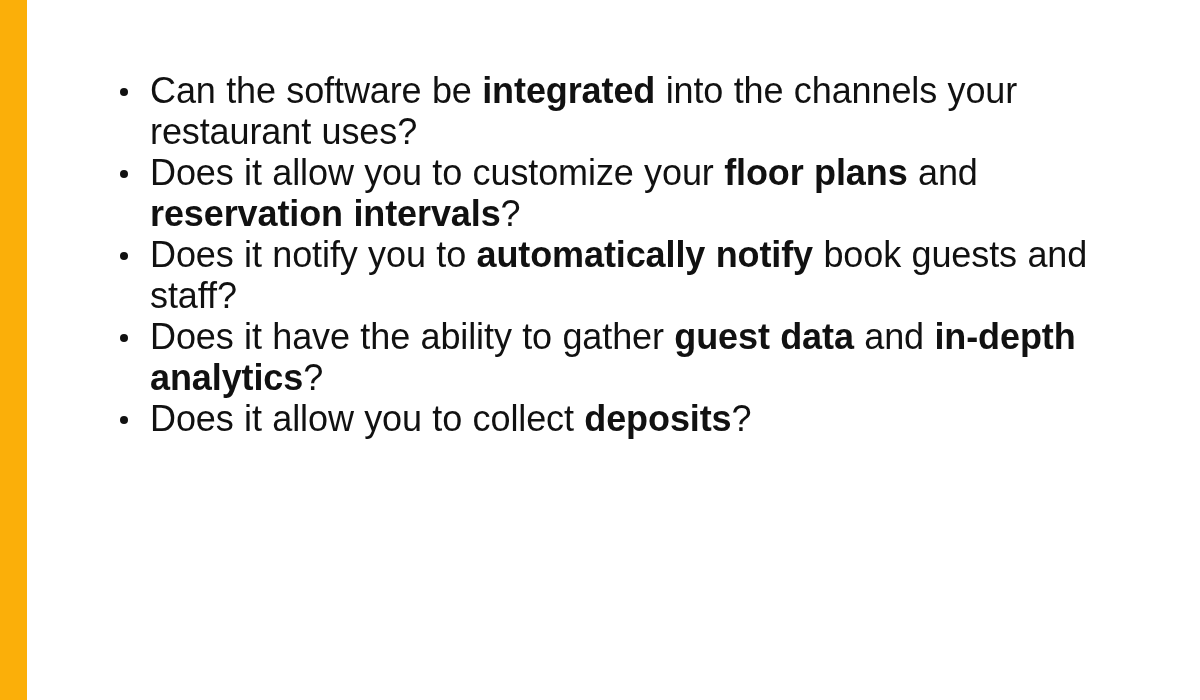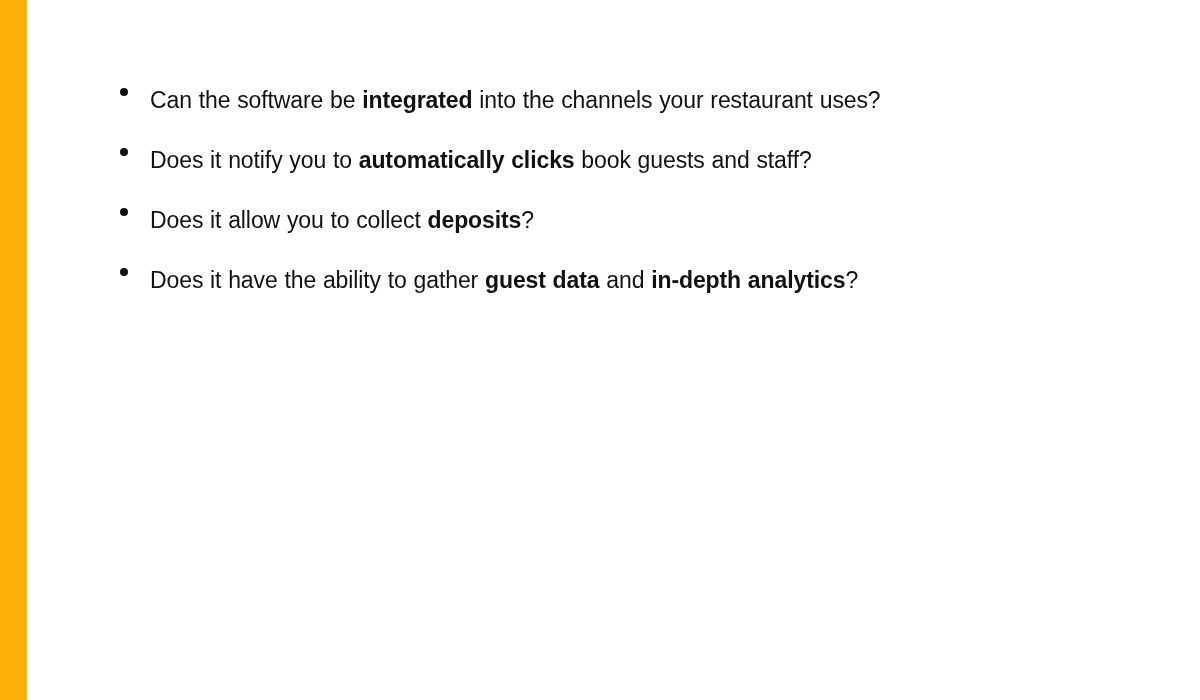--- a/index.html
+++ b/index.html
@@ -36,22 +36,22 @@
   }
   ul.bullet-list {
     list-style: none;
     margin: 0;
     padding: 0;
   }
   li.bullet-item {
     position: relative;
     padding-left: 38px;
     margin: 0 0 0 0;
-    font-size: 23px;
-    line-height: 60px;
+    font-size: 36px;
+    line-height: 41px;
     color: #111111;
     font-weight: 400;
     letter-spacing: -0.1px;
     word-spacing: 0.5px;
   }
   li.bullet-item .dot {
     position: absolute;
     left: 8px;
     top: 18px;
     width: 8px;
@@ -75,26 +75,30 @@
   <div id="accent-bar" style="background: rgb(251, 175, 9); width: 27px;"></div>
 
   <div id="content">
     <ul class="bullet-list">
         <li class="bullet-item">
           <span class="dot"></span>
           <span class="line-text"><span>Can the software be </span><b>integrated</b><span> into the channels your restaurant uses?</span></span>
         </li>
         <li class="bullet-item">
           <span class="dot"></span>
-          <span class="line-text"><span>Does it notify you to </span><b>automatically clicks</b><span> book guests and staff?</span></span>
+          <span class="line-text"><span>Does it allow you to customize your </span><b>floor plans</b><span> and </span><b>reservation intervals</b><span>?</span></span>
+        </li>
+        <li class="bullet-item">
+          <span class="dot"></span>
+          <span class="line-text"><span>Does it notify you to </span><b>automatically notify</b><span> book guests and staff?</span></span>
+        </li>
+        <li class="bullet-item">
+          <span class="dot"></span>
+          <span class="line-text"><span>Does it have the ability to gather </span><b>guest data</b><span> and </span><b>in-depth analytics</b><span>?</span></span>
         </li>
         <li class="bullet-item">
           <span class="dot"></span>
           <span class="line-text"><span>Does it allow you to collect </span><b>deposits</b><span>?</span></span>
-        </li>
-        <li class="bullet-item">
-          <span class="dot"></span>
-          <span class="line-text"><span>Does it have the ability to gather </span><b>guest data</b><span> and </span><b>in-depth analytics</b><span>?</span></span>
         </li>
       </ul>
   </div>
 
 </div>
 
 </body></html>

